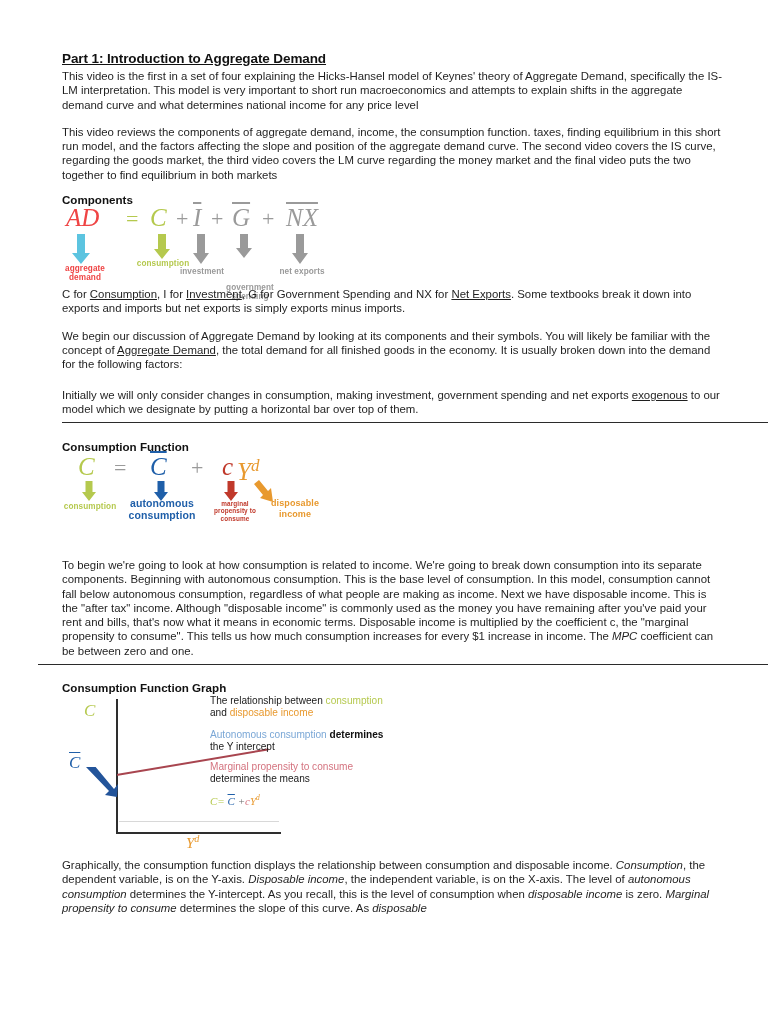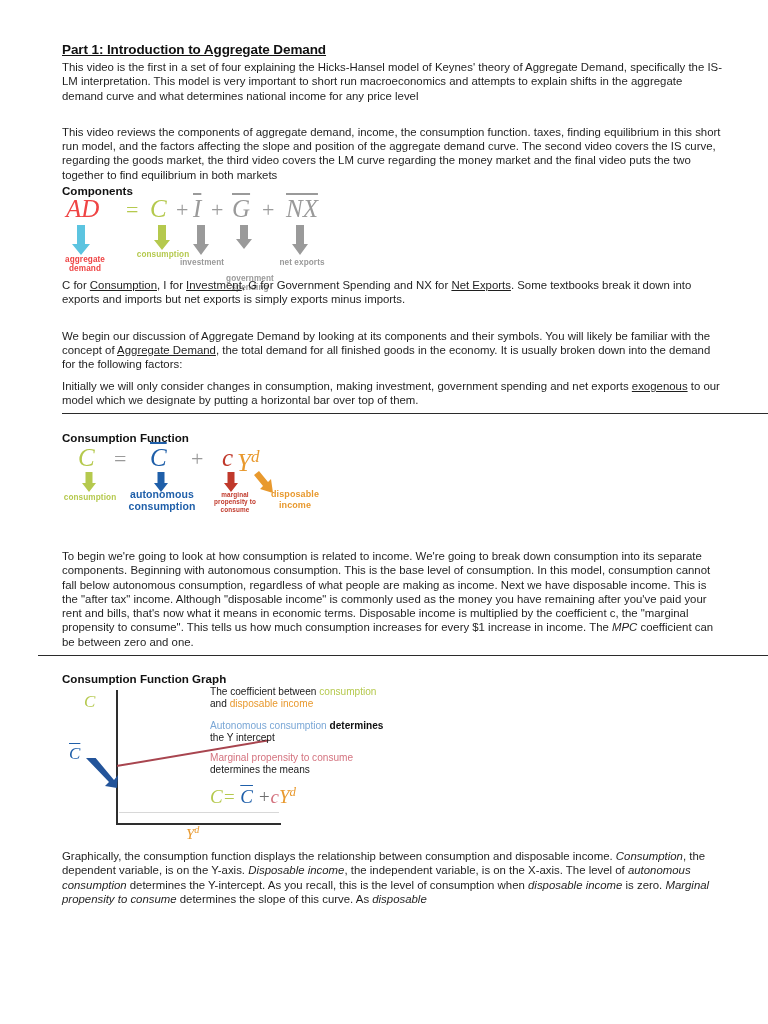--- a/index.html
+++ b/index.html
@@ -11,21 +11,21 @@
   body {
     width: 768px;
     height: 1024px;
     position: relative;
     font-family: "Liberation Sans", sans-serif;
     color: #1a1a1a;
     overflow: hidden;
   }
   .page {
     position: absolute;
-    left: 0; top: 4px;
+    left: 0; top: 13px;
     width: 768px;
     height: 716px;
     background: #fff;
     text-decoration: underline;
   }
   h1.doc-title {
     font-size: 13.5px;
     font-weight: bold;
     margin: 0 0 3px 0;
     padding: 0;
@@ -35,21 +35,21 @@
   }
   p.body-text {
     font-size: 11.4px;
     line-height: 14.3px;
     margin: 0 0 0 0;
     padding: 0;
     color: #1f1f1f;
     text-align: left;
   }
   p.body-text + p.body-text {
-    margin-top: 22px;
+    margin-top: 13px;
   }
   .sec-head {
     font-size: 11.6px;
     font-weight: bold;
     margin: 2px 0 0 0;
     color: #111;
   }
   .u { text-decoration: underline; }
   .it { font-style: italic; }
 
@@ -185,21 +185,21 @@
     color: #1a1a1a;
   }
   .gtext.g1 { top: 0px; }
   .gtext.g2 { top: 34px; }
   .gtext.g3 { top: 66px; }
   .geq {
     position: absolute;
     left: 148px; top: 98px;
     font-family: "Liberation Serif", serif;
     font-style: italic;
-    font-size: 19px;
+    font-size: 11px;
     white-space: nowrap;
   }
   .g-cons { color: #b5c94e; }
   .g-disp { color: #e8992e; }
   .g-auto { color: #7aa7d6; }
   .g-mpc  { color: #d4737f; }
   .g-dk   { color: #111; font-weight: bold; }
 
   .para-block { position: absolute; left: 62px; width: 662px; }
   .p-a { top: 38px; }
@@ -322,21 +322,21 @@
 
     <div class="axis-lbl-c">C</div>
     <div class="axis-lbl-yd"><span>Y</span><sup class="sp">d</sup></div>
     <div class="axis-lbl-cbar bar">C</div>
 
     <svg class="cbar-arrow" viewBox="0 0 36 30">
       <polygon points="2,0 10,-2 30,22 34,17 33,30 21,28 25,24" fill="#23549a"></polygon>
     </svg>
 
     <div class="gtext g1">
-      <span>The coefficient between </span><span class="g-cons">consumption</span><br>
+      <span>The relationship between </span><span class="g-cons">consumption</span><br>
       <span>and </span><span class="g-disp">disposable income</span>
     </div>
     <div class="gtext g2">
       <span class="g-auto">Autonomous consumption</span><span class="g-dk"> determines</span><br>
       <span>the Y intercept</span>
     </div>
     <div class="gtext g3">
       <span class="g-mpc">Marginal propensity to consume</span><br>
       <span>determines the means</span>
     </div>

